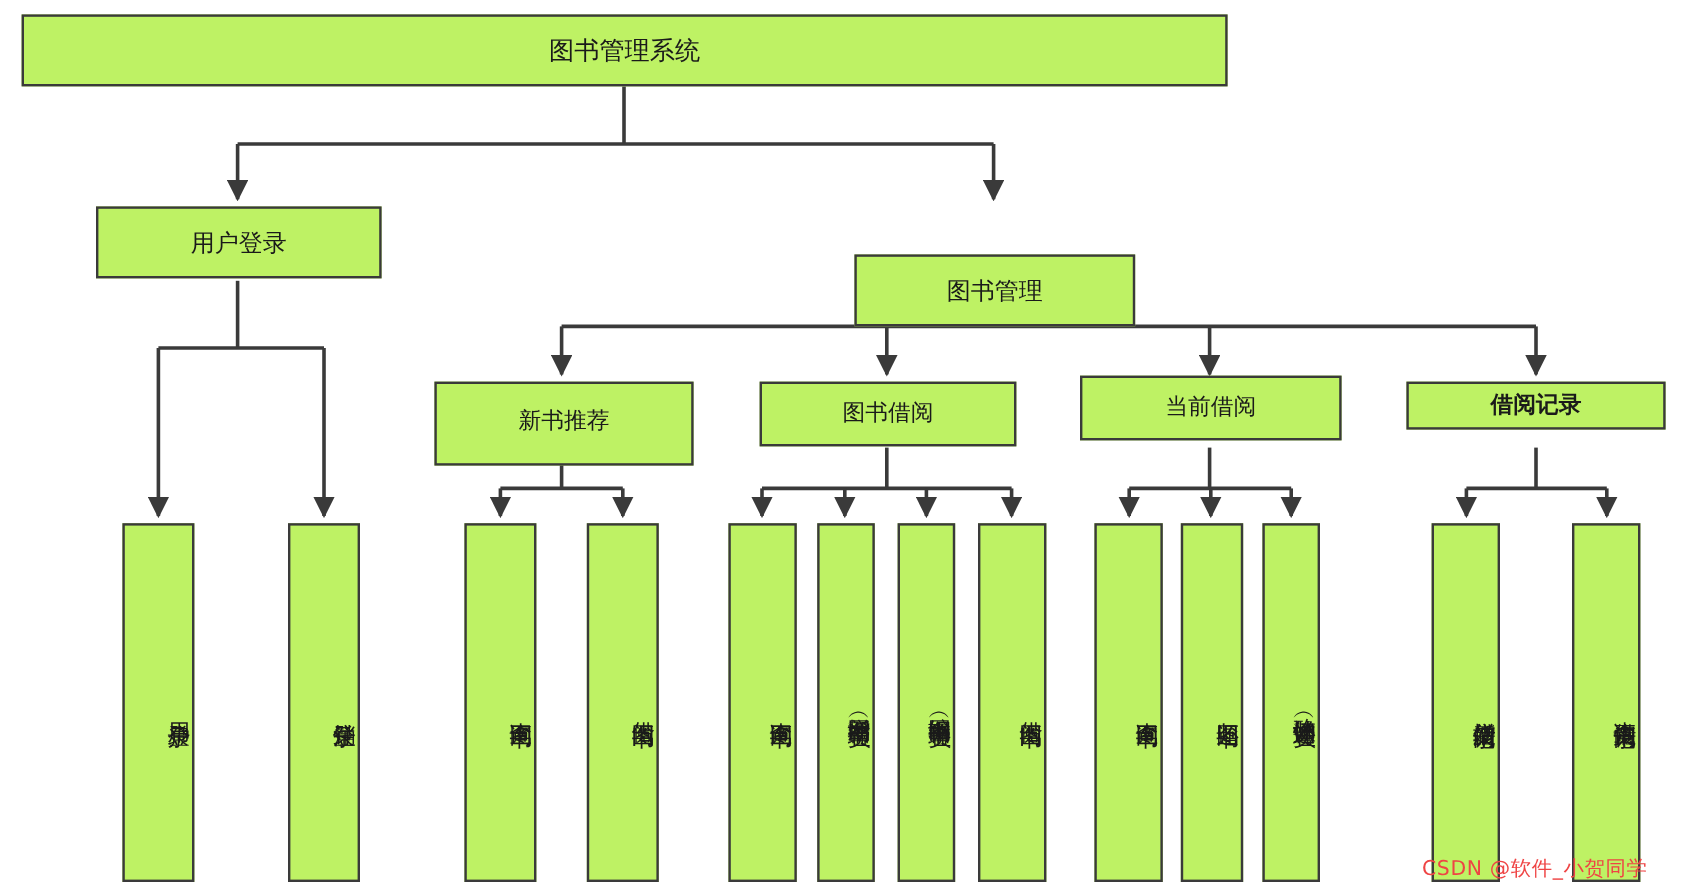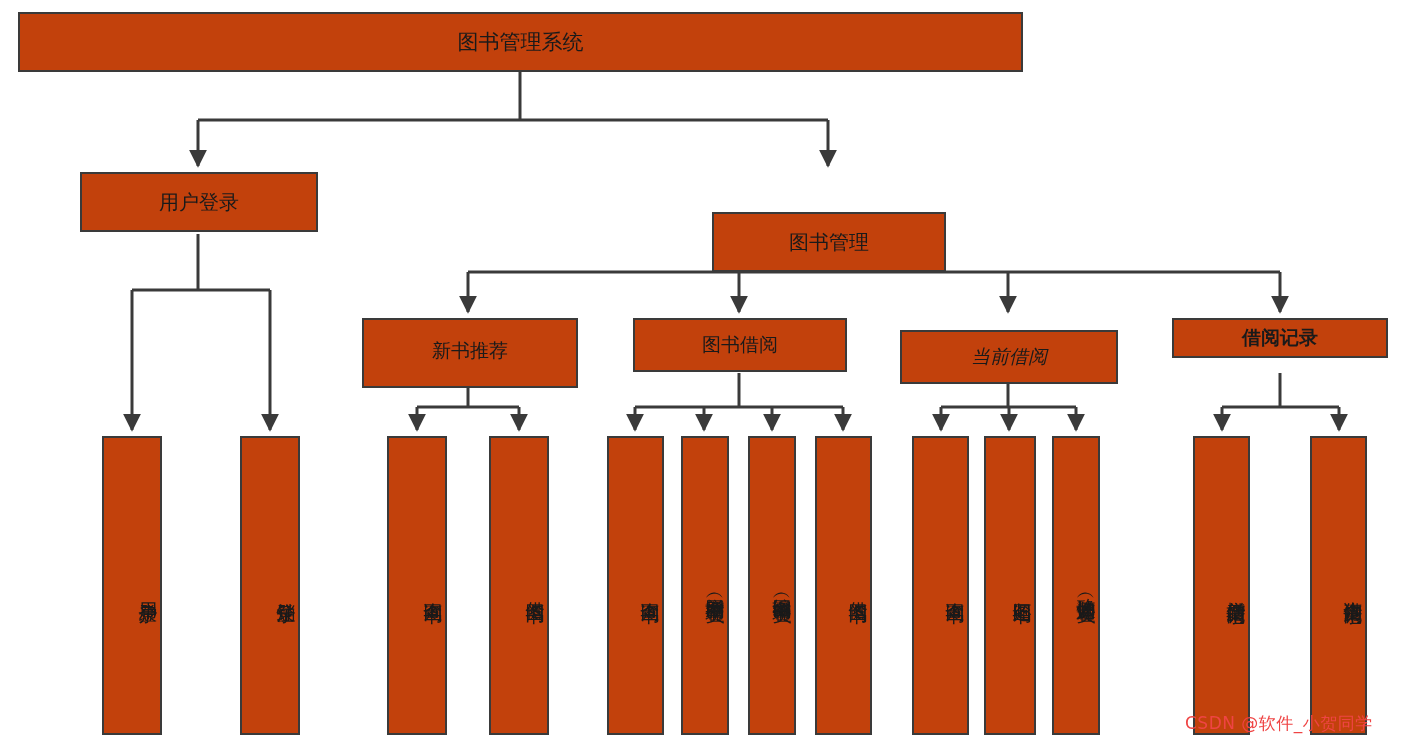--- a/index.html
+++ b/index.html
@@ -20,21 +20,21 @@
   #edges {
     position: absolute;
     left: 0;
     top: 0;
     width: 1405px;
     height: 747px;
   }
   .node {
     position: absolute;
     box-sizing: border-box;
-    background: #c2410c;
+    background: #bef264;
     border: 2px solid #3a3a3a;
     color: #1a1a1a;
     display: flex;
     align-items: center;
     justify-content: center;
     text-align: center;
     line-height: 1.25;
     z-index: 2;
   }
   .node.root {
@@ -135,21 +135,21 @@
   <div class="node lvl2" style="left:712px; top:172px; width:234px; height:60px;margin-top:40px;">
     <span>图书管理</span>
   </div>
 
   <div class="node lvl3" style="left:362px; top:318px; width:216px; height:70px;font-family:Liberation Mono, monospace;">
     <span>新书推荐</span>
   </div>
   <div class="node lvl3" style="left:633px; top:318px; width:214px; height:54px;text-align:right;">
     <span>图书借阅</span>
   </div>
-  <div class="node lvl3" style="left:900px; top:330px; width:218px; height:54px;font-style:italic;">
+  <div class="node lvl3" style="left:900px; top:313px; width:218px; height:54px;">
     <span>当前借阅</span>
   </div>
   <div class="node lvl3" style="left:1172px; top:318px; width:216px; height:40px;font-weight:bold;">
     <span>借阅记录</span>
   </div>
 
   <div class="node leaf" style="left:102px; top:436px; width:60px; height:299px;">
     <span>用户登录</span>
   </div>
   <div class="node leaf" style="left:240px; top:436px; width:60px; height:299px;">

